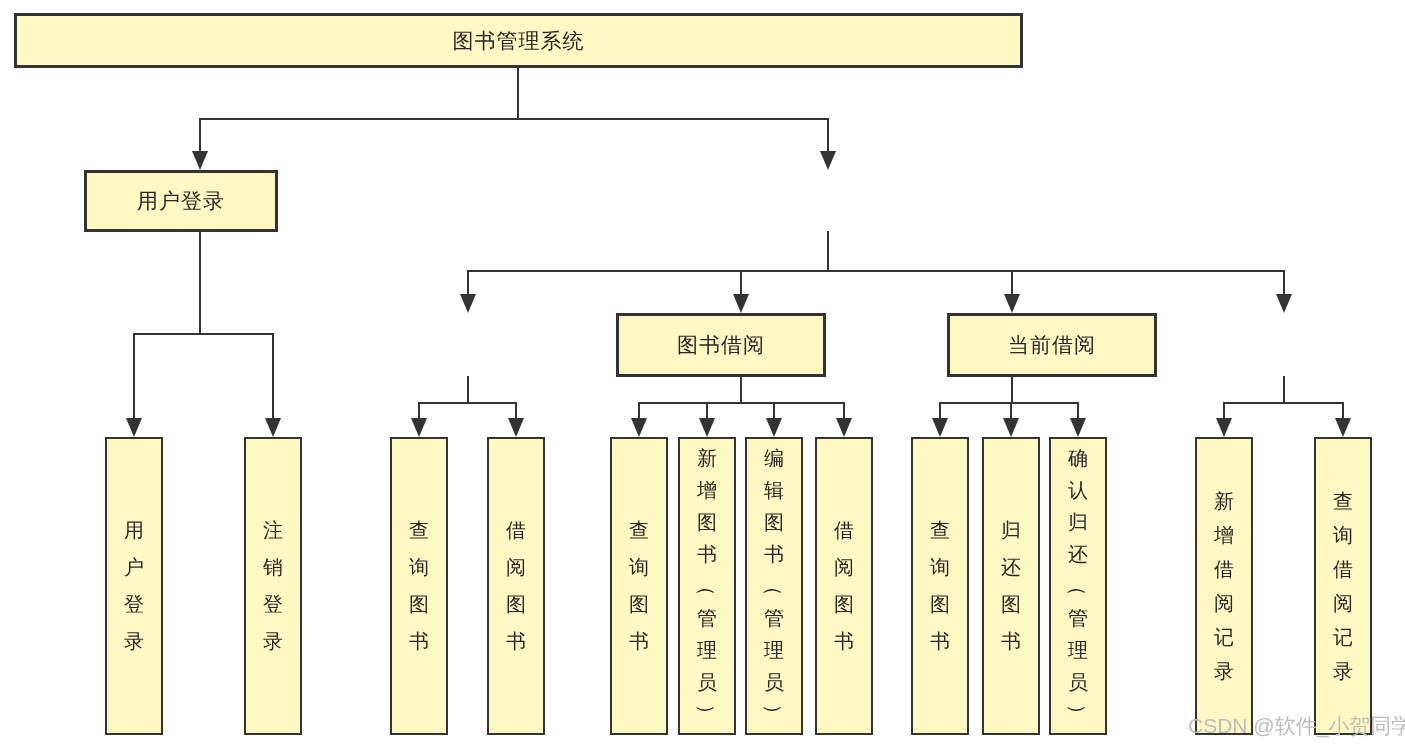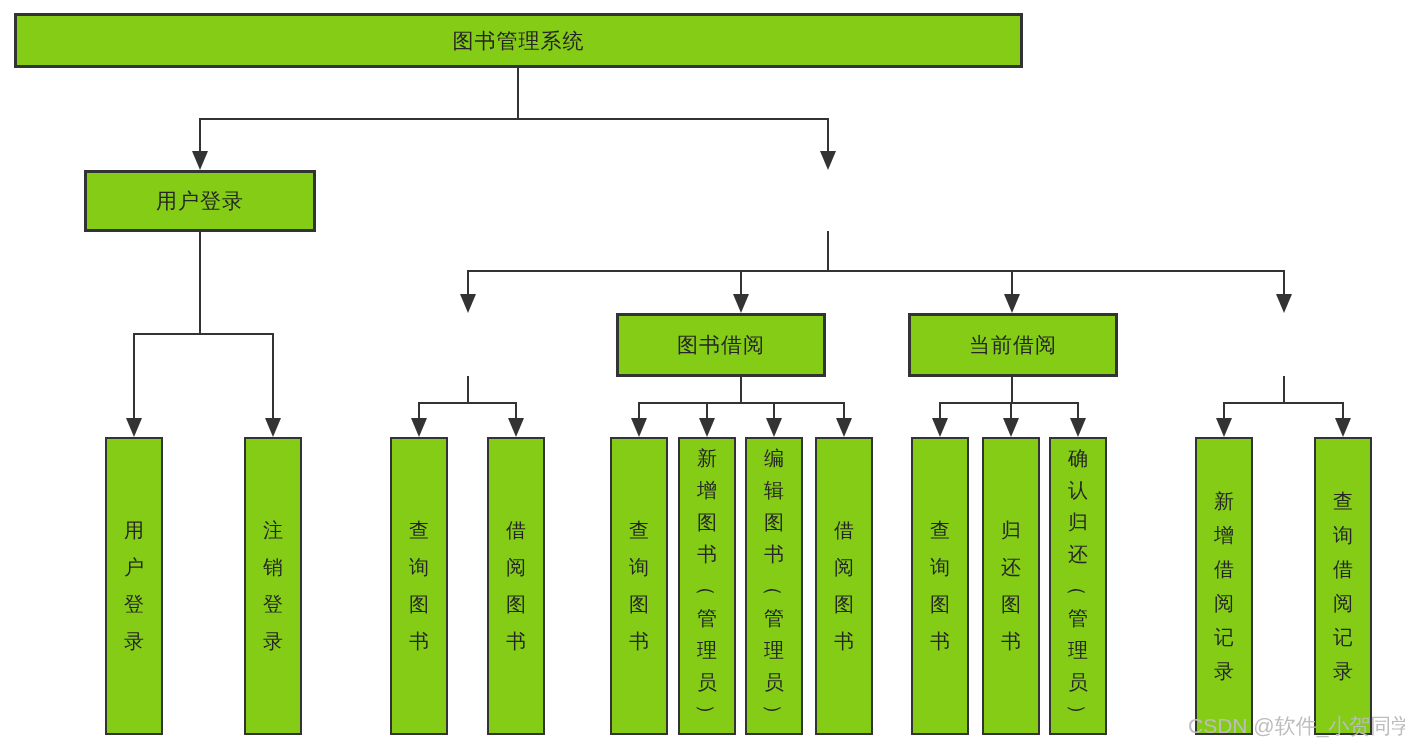--- a/index.html
+++ b/index.html
@@ -17,21 +17,21 @@
   }
   .connectors {
     position: absolute;
     left: 0;
     top: 0;
     z-index: 1;
   }
   .box {
     position: absolute;
     box-sizing: border-box;
-    background: #84cc16;
+    background: #fef9c3;
     border: 3px solid #333333;
     display: flex;
     align-items: center;
     justify-content: center;
     color: #262626;
     font-size: 21px;
     letter-spacing: 1px;
     z-index: 2;
   }
   .box.leaf {
@@ -116,28 +116,28 @@
       <polygon points="1070,418 1086,418 1078,437"></polygon>
       <polygon points="1216,418 1232,418 1224,437"></polygon>
       <polygon points="1335,418 1351,418 1343,437"></polygon>
     </g>
   </svg>
 
   <div class="box root">
     <span>图书管理系统</span>
   </div>
 
-  <div class="box lvl2" style="left:84px; width:232px;">
+  <div class="box lvl2" style="left:84px; width:194px;">
     <span>用户登录</span>
   </div>
 
   <div class="box lvl3" style="left:616px;">
     <span>图书借阅</span>
   </div>
-  <div class="box lvl3" style="left:908px;">
+  <div class="box lvl3" style="left:947px;">
     <span>当前借阅</span>
   </div>
 
   <div class="box leaf" style="left:105px;">
     <div class="vtext v4">
         <span class="vchar">用</span>
         <span class="vchar">户</span>
         <span class="vchar">登</span>
         <span class="vchar">录</span>
       </div>

